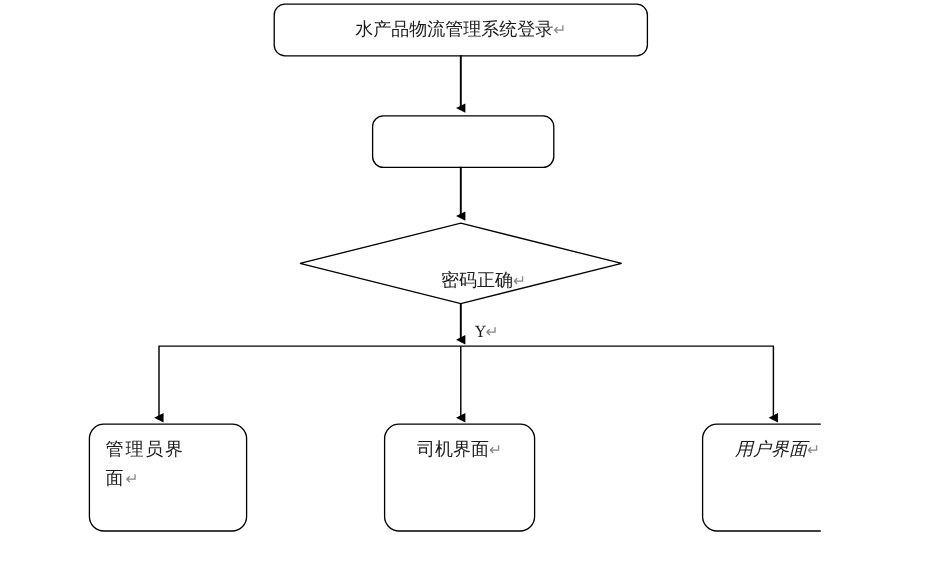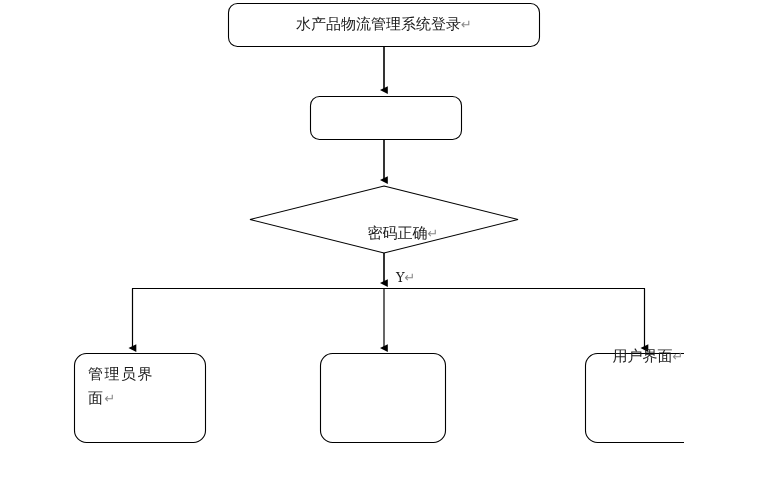--- a/index.html
+++ b/index.html
@@ -100,21 +100,22 @@
     <line x1="644.5" y1="288.5" x2="644.5" y2="348" stroke="#000000" stroke-width="1.2" marker-end="url(#arrowhead)"></line>
   </svg>
 
   <div class="node-text t-center" style="left:228px; top:12px; width:312px;"><span>水产品物流管理系统登录</span><span class="pilcrow">↵</span></div>
 
 
   <div class="node-text t-center" style="left:262px; top:209px; width:268px; padding-left:14px;margin-top:12px;"><span>密码正确</span><span class="pilcrow">↵</span></div>
 
   <div class="node-text t-left" style="left:88px; top:362px; width:108px; letter-spacing:1.5px;"><span>管理员界</span><br><span>面</span><span class="pilcrow">↵</span></div>
 
+  <div class="node-text t-center" style="left:320px; top:362px; width:126px;"><span>司机界面</span><span class="pilcrow">↵</span></div>
 
-  <div class="node-text t-center" style="left:585px; top:344px; width:126px;"><span>用户界面</span><span class="pilcrow">↵</span></div>
+  <div class="node-text t-center" style="left:585px; top:362px; width:126px;font-style:italic;"><span>用户界面</span><span class="pilcrow">↵</span></div>
 
   <div class="edge-label" style="left:396px; top:271px;"><span>Y</span><span class="pilcrow">↵</span></div>
 
   <div class="speck" style="left:701px; top:441px; width:3px; height:3px; background:#9a9a9a;"></div>
   <div class="speck" style="left:752px; top:475px; width:3px; height:3px; background:#bcbcbc;"></div>
 
 </div>
 
 </body></html>

